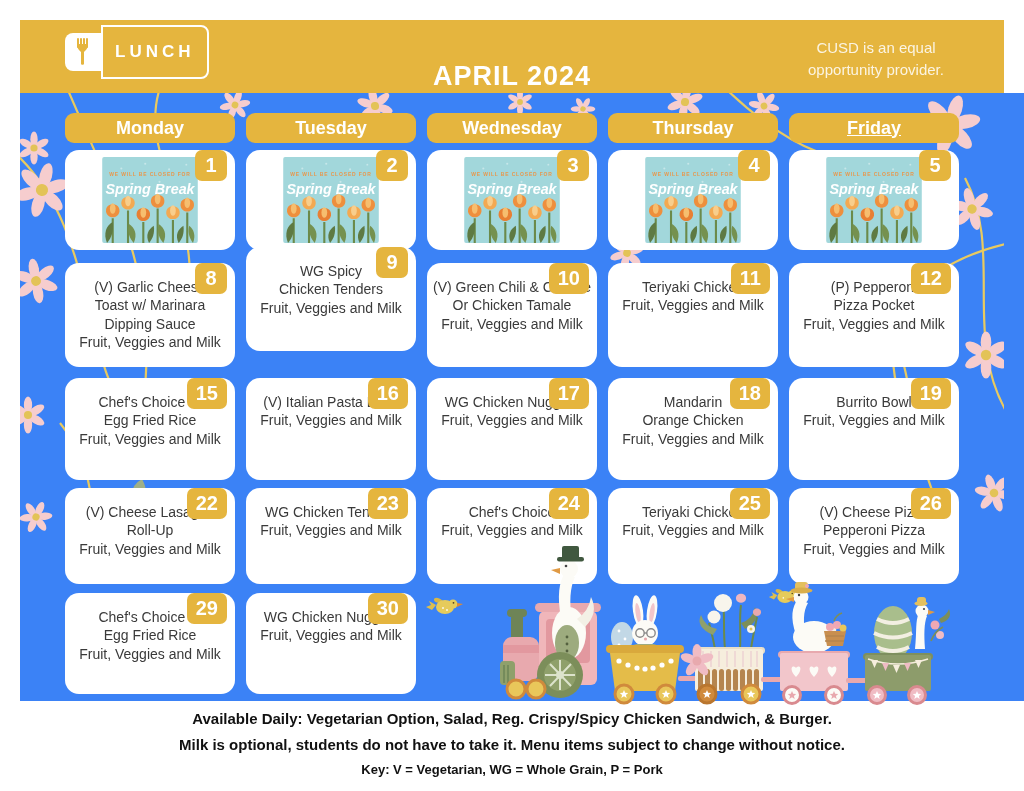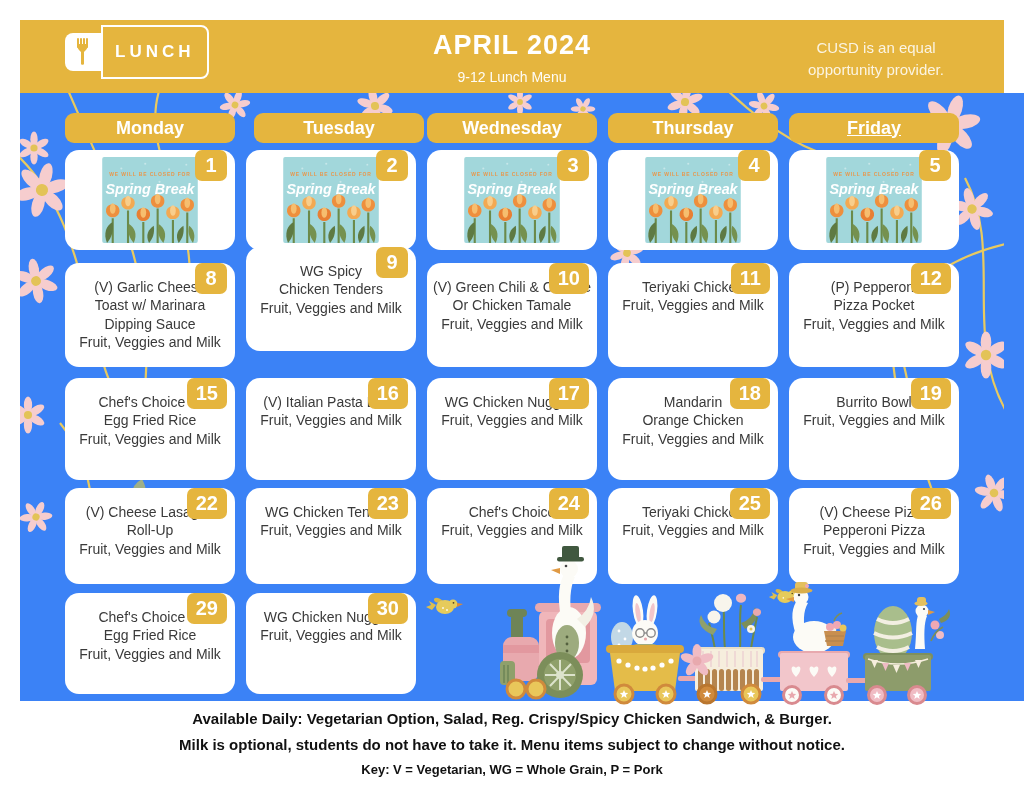--- a/index.html
+++ b/index.html
@@ -8,21 +8,21 @@
 
   
   .header{position:absolute;left:20px;top:20px;width:984px;height:73px;background:#E5B53E;}
   .logo{position:absolute;left:45px;top:13px;height:38px;display:flex;align-items:center;}
   .logo-fork{width:36px;height:38px;background:#ffffff;border-radius:8px 0 0 8px;
              display:flex;align-items:center;justify-content:center;}
   .logo-box{height:30px;border:2.5px solid #ffffff;border-radius:0 8px 8px 0;
             display:flex;align-items:center;padding:10px 12px;}
   .logo-label{color:#ffffff;font-size:17px;font-weight:bold;letter-spacing:4px;}
   .title-wrap{position:absolute;left:0;top:10px;width:100%;text-align:center;color:#ffffff;}
-  .page-title{font-size:27px;font-weight:bold;letter-spacing:1px;}
+  .page-title{font-size:27px;font-weight:bold;letter-spacing:1px;margin-top:31px;}
   .page-subtitle{font-size:14px;margin-top:8px;color:rgba(255,255,255,0.96);}
   .provider-note{position:absolute;right:38px;top:17px;width:180px;text-align:center;
                  color:rgba(255,255,255,0.85);font-size:15px;line-height:1.45;}
 
   
   .board{position:absolute;left:20px;top:93px;width:1012px;height:608px;background:#3b82f6;overflow:hidden;}
   .decor{position:absolute;left:0;top:0;z-index:0;}
   .day-pill{position:absolute;top:20px;width:170px;height:30px;background:#E5B53E;border-radius:9px;
             display:flex;align-items:center;justify-content:center;color:#ffffff;
             font-size:18px;font-weight:bold;z-index:1;}
@@ -113,21 +113,21 @@
         <use href="#daisy" transform="translate(974,400) scale(0.95) rotate(40)"></use>
         <use href="#daisy" transform="translate(607,160) scale(0.85) rotate(12)"></use>
       </g>
       <g>
         <path d="M118,420 q14,-16 4,-34 q-18,10 -4,34 Z" fill="#9FAF86"></path>
         <path d="M138,438 q16,-10 10,-30 q-19,6 -10,30 Z" fill="#B9C4A4"></path>
       </g>
     </svg>
 
   <div class="day-pill" style="left: 45px;">Monday</div>
-      <div class="day-pill" style="left: 234px;">Tuesday</div>
+      <div class="day-pill" style="left: 226px;">Tuesday</div>
       <div class="day-pill" style="left: 407px;">Wednesday</div>
       <div class="day-pill" style="left: 588px;">Thursday</div>
       <div class="day-pill" style="left: 769px; text-decoration: underline;">Friday</div>
       <div class="card spring" style="left: 45px; top: 57px; height: 100px;">
   <svg class="spring-img" width="96" height="86" viewBox="0 0 100 90">
     <rect x="0" y="0" width="100" height="90" rx="2" fill="#A2D7DB"></rect>
     <g fill="#ffffff" opacity="0.4">
       <circle cx="20" cy="12" r="1.1"></circle>
             <circle cx="45" cy="7" r="1.1"></circle>
             <circle cx="70" cy="13" r="1.1"></circle>

